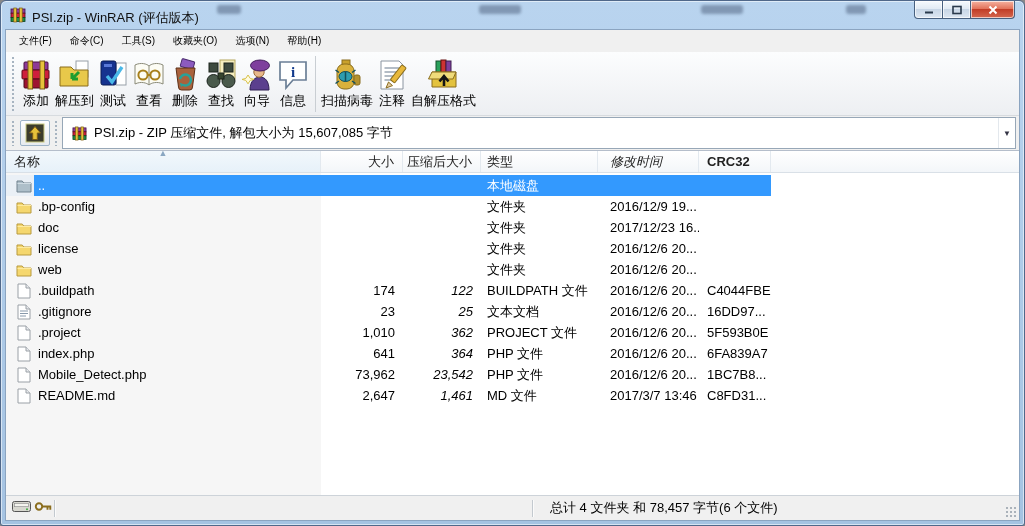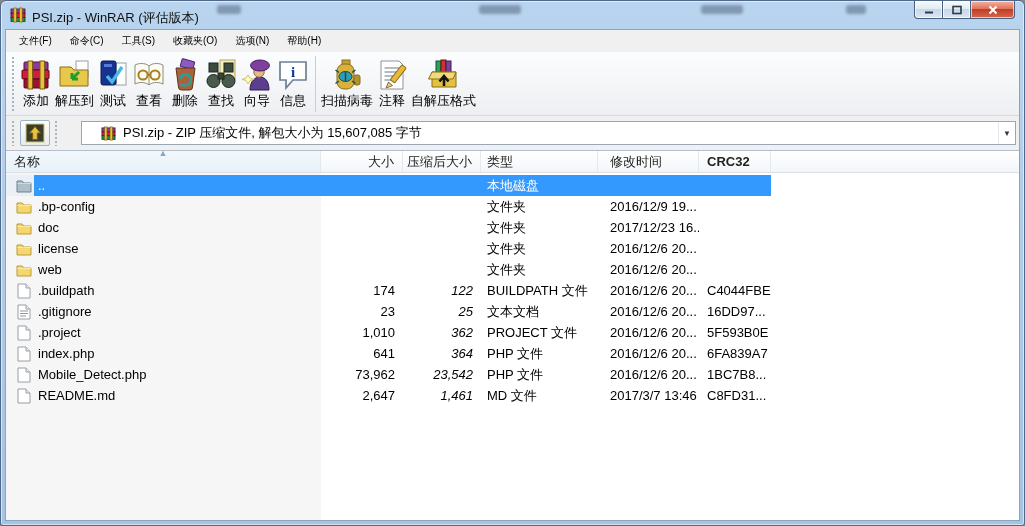--- a/index.html
+++ b/index.html
@@ -34,22 +34,22 @@
   .tb-item{display:flex;flex-direction:column;align-items:center;justify-content:center;height:60px;padding:0 1px;}
   .tb-icon{width:34px;height:34px;flex:none;}
   .tb-icon svg{width:100%;height:100%;display:block;}
   .tb-label{font-size:13px;color:#000;margin-top:0;white-space:nowrap;}
   .tb-sep{width:1px;height:56px;background:#c9ced3;margin:0 4px;flex:none;}
   
   .addressrow{height:34px;flex:none;display:flex;align-items:center;background:#f0f0f0;padding:0 3px;}
   .up-btn{width:30px;height:26px;flex:none;border:1px solid #9db3c8;border-radius:2px;margin:0 2px;
     background:linear-gradient(#fdfdfd,#e7ebef);display:flex;align-items:center;justify-content:center;}
   .up-btn svg{width:20px;height:20px;}
-  .combo{flex:1;height:24px;margin-left:20px;background:#fff;border:1px solid #97a7b7;
-    display:flex;align-items:center;padding-left:19px;position:relative;}
+  .combo{flex:1;height:32px;margin-left:1px;background:#fff;border:1px solid #97a7b7;
+    display:flex;align-items:center;padding-left:9px;position:relative;}
   .combo-ico{width:15px;height:15px;flex:none;}
   .combo-text{font-size:13px;color:#000;margin-left:7px;white-space:nowrap;}
   .combo-arrow{position:absolute;right:0;top:0;bottom:0;width:17px;display:flex;align-items:center;
     justify-content:center;font-size:8px;color:#334;border-left:1px solid #e3e8ed;}
   
   .list-panel{flex:1;min-height:0;display:flex;flex-direction:column;background:#fff;border-top:1px solid #b5becb;}
   .lheader{height:22px;flex:none;display:flex;background:linear-gradient(#ffffff,#f3f6f9);
     border-bottom:1px solid #d9e0e7;}
   .h-cell{position:relative;display:flex;align-items:center;font-size:13px;color:#222;
     border-right:1px solid #e3e9ef;flex:none;}
@@ -288,21 +288,21 @@
           </div>
           <div class="h-cell num" style="width: 82px; padding-right: 8px;">
             <span>大小</span>
           </div>
           <div class="h-cell num" style="width: 78px; padding-right: 8px;">
             <span>压缩后大小</span>
           </div>
           <div class="h-cell" style="width: 117px; padding-left: 6px;">
             <span>类型</span>
           </div>
-          <div class="h-cell" style="width: 101px; padding-left: 12px;">
+          <div class="h-cell" style="width: 101px; padding-left: 12px; font-style: italic;">
             <span>修改时间</span>
           </div>
           <div class="h-cell" style="width: 72px; padding-left: 8px; font-weight: bold;">
             <span>CRC32</span>
           </div>
           <div class="h-fill h-cell" style="border-right: none;"></div>
         </div>
       <div class="list-body" id="listBody">
           <div class="row selected">
             <div class="cell c-name">
@@ -477,14 +477,32 @@
             </div>
             <div class="cell c-size">2,647</div>
             <div class="cell c-packed">1,461</div>
             <div class="cell c-type">MD 文件</div>
             <div class="cell c-mod">2017/3/7 13:46</div>
             <div class="cell c-crc">C8FD31...</div>
           </div>
         </div>
     </div>
 
+    <div class="statusbar">
+      <div class="sb-icons" id="sbIcons">
+          <span><svg viewBox="0 0 19 13">
+              <rect x=".5" y="1.5" width="18" height="10" rx="2" fill="#d8d8d0" stroke="#555"></rect>
+              <rect x="2.5" y="3.5" width="14" height="3.2" fill="#f4f4ee" stroke="#888" stroke-width=".6"></rect>
+              <circle cx="15" cy="9.3" r="1" fill="#44aa44"></circle>
+            </svg></span>
+          <span><svg viewBox="0 0 19 13">
+              <circle cx="5" cy="6.5" r="3.2" fill="none" stroke="#8a6d1d" stroke-width="1.9"></circle>
+              <path d="M8.2 6.5 h9 M13.5 6.5 v3.3 M16.3 6.5 v3.3" stroke="#8a6d1d" stroke-width="1.9"></path>
+            </svg></span>
+        </div>
+      <div class="sb-sep"></div>
+      <div class="sb-mid"></div>
+      <div class="sb-sep"></div>
+      <div class="sb-text">总计 4 文件夹 和 78,457 字节(6 个文件)</div>
+      <div class="sb-grip"></div>
+    </div>
   </div>
 </div>
 
 </body></html>

